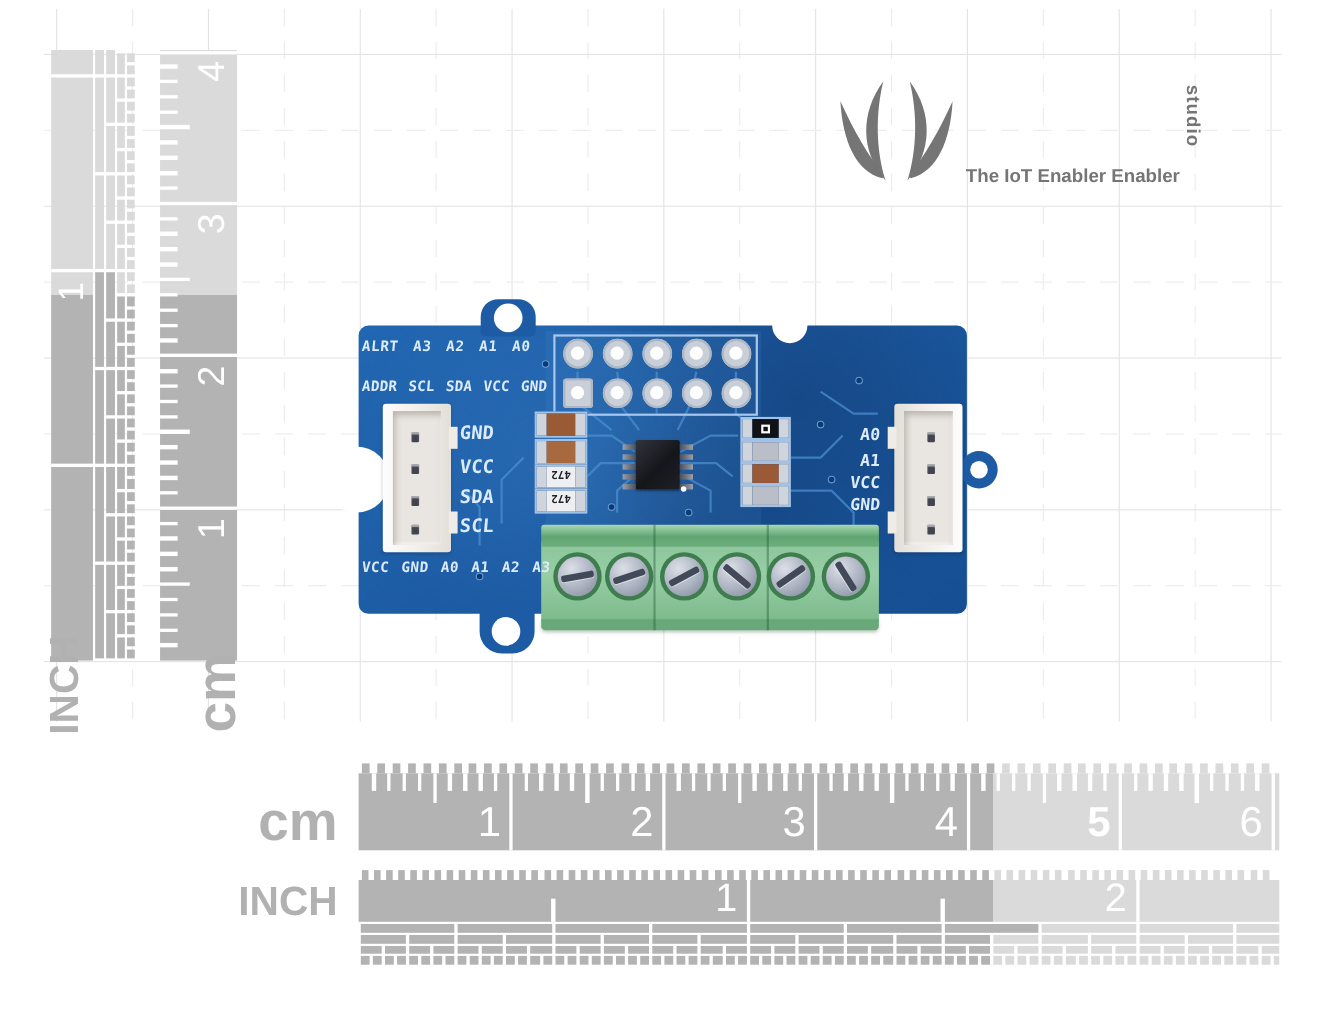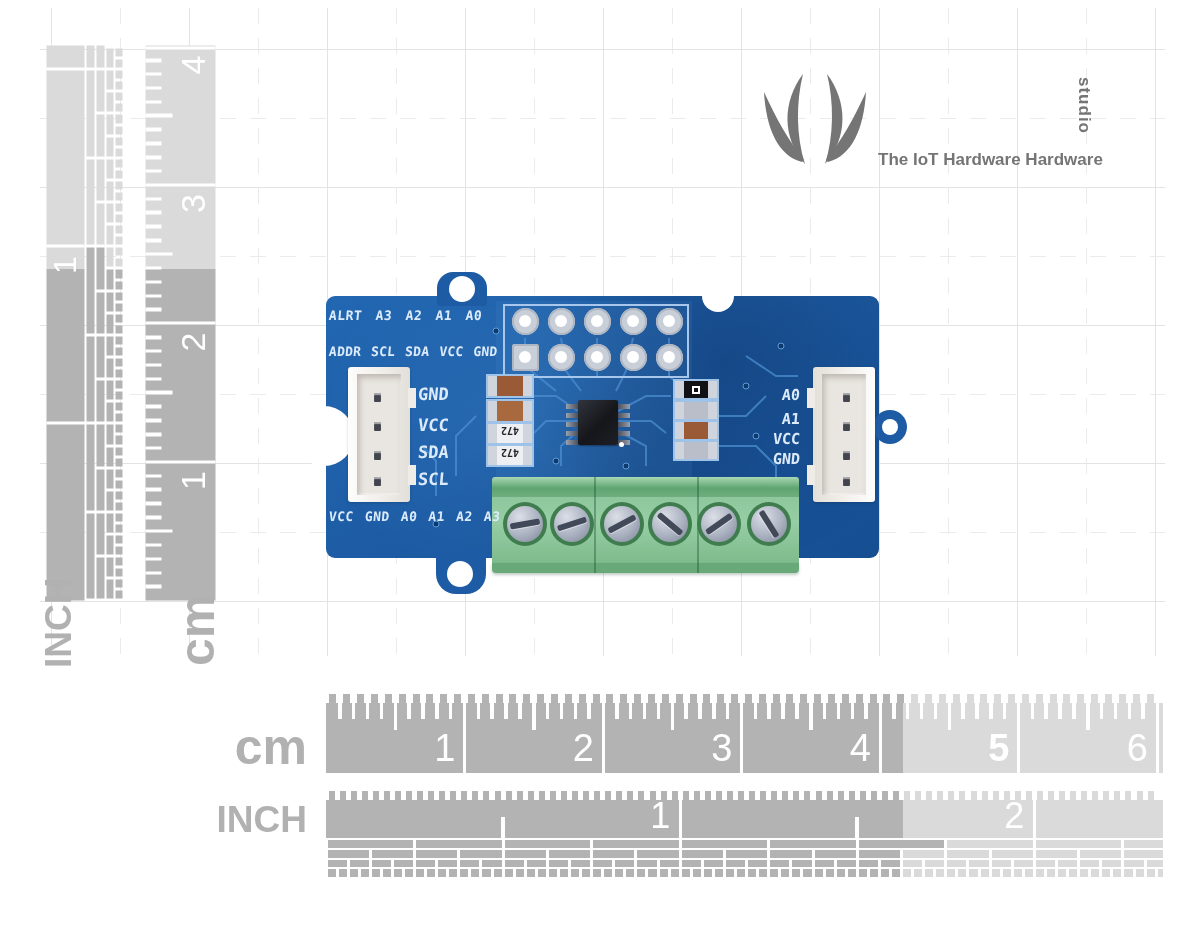--- a/index.html
+++ b/index.html
@@ -571,21 +571,21 @@
   <div class="abs" style="left:760px;top:60px;width:420px;height:120px;">
     <svg class="abs" style="left:2px;top:12px;" width="106" height="96" viewBox="0 0 106 96">
       <g fill="#757575">
         <path d="M40 90 C 16 84, 4 56, 2 20 C 14 46, 26 68, 42 88 Z"></path>
         <path d="M41 2 C 20 30, 20 66, 43 92 C 34 64, 34 30, 41 2 Z"></path>
         <path d="M65 2 C 86 30, 86 66, 63 92 C 72 64, 72 30, 65 2 Z"></path>
         <path d="M66 90 C 90 84, 102 56, 104 20 C 92 46, 80 68, 64 88 Z"></path>
       </g>
     </svg>
     <div id="brand-suffix" class="abs" style="left:316px;top:17px;">studio</div>
-    <div id="brand-tagline" class="abs" style="left:118px;top:90px;">The IoT Hardware Hardware</div>
+    <div id="brand-tagline" class="abs" style="left:118px;top:90px;">The IoT Enabler Enabler</div>
   </div>
 
   <div id="board" class="abs" style="left:326px;top:296px;width:553px;height:262px;background:linear-gradient(145deg,#2267b2 0%,#1d5ca4 45%,#164e92 100%);border-radius:9px;">
 
     <div class="abs" style="left:0;top:0;width:553px;height:262px;border-radius:9px;
          background:radial-gradient(circle at 30% 45%, rgba(70,140,210,.22), transparent 42%),
                     radial-gradient(circle at 72% 25%, rgba(8,28,66,.28), transparent 46%),
                     radial-gradient(circle at 55% 80%, rgba(8,28,66,.20), transparent 40%);"></div>
 
     <div class="abs" style="left:111px;top:-24px;width:50px;height:34px;background:#1d5ca4;border-radius:16px 16px 4px 4px;"></div>

